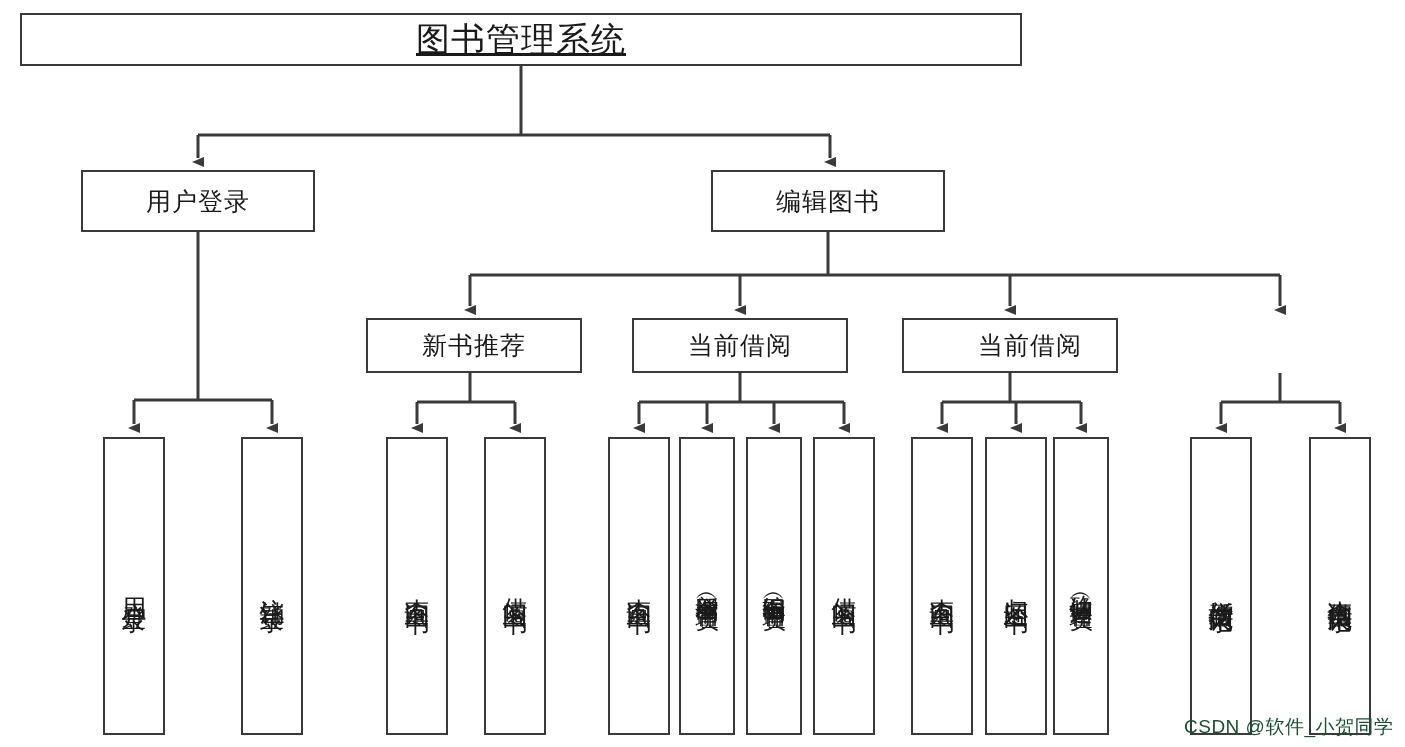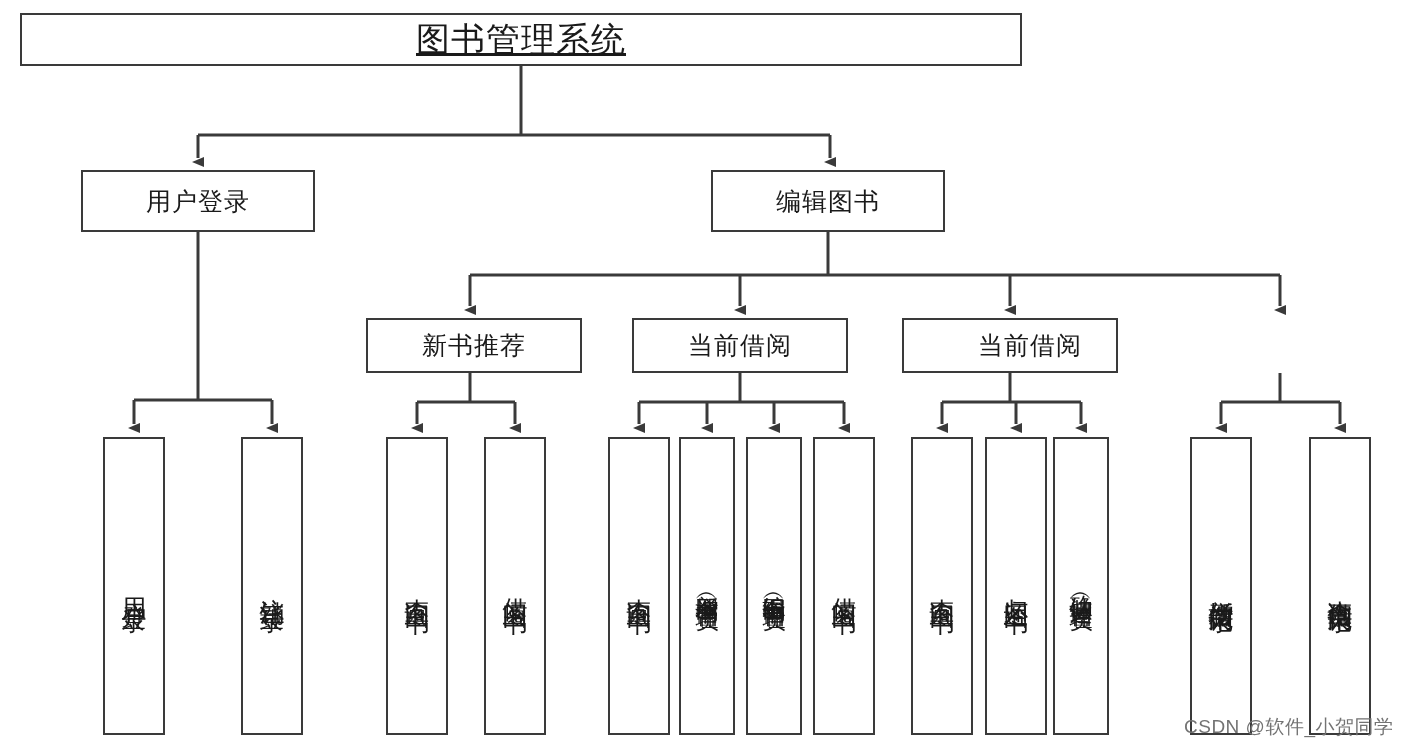--- a/index.html
+++ b/index.html
@@ -55,21 +55,21 @@
     writing-mode: vertical-rl;
     text-orientation: upright;
     display: block;
     white-space: nowrap;
   }
   .watermark {
     position: absolute;
     left: 1184px;
     top: 714px;
     font-size: 19px;
-    color: #737373;
+    color: #14532d;
     white-space: nowrap;
     letter-spacing: 0.5px;
   }
 </style>
 </head>
 <body>
 
 <div id="canvas">
 
   <svg id="edges" viewBox="0 0 1405 747" xmlns="http://www.w3.org/2000/svg">

